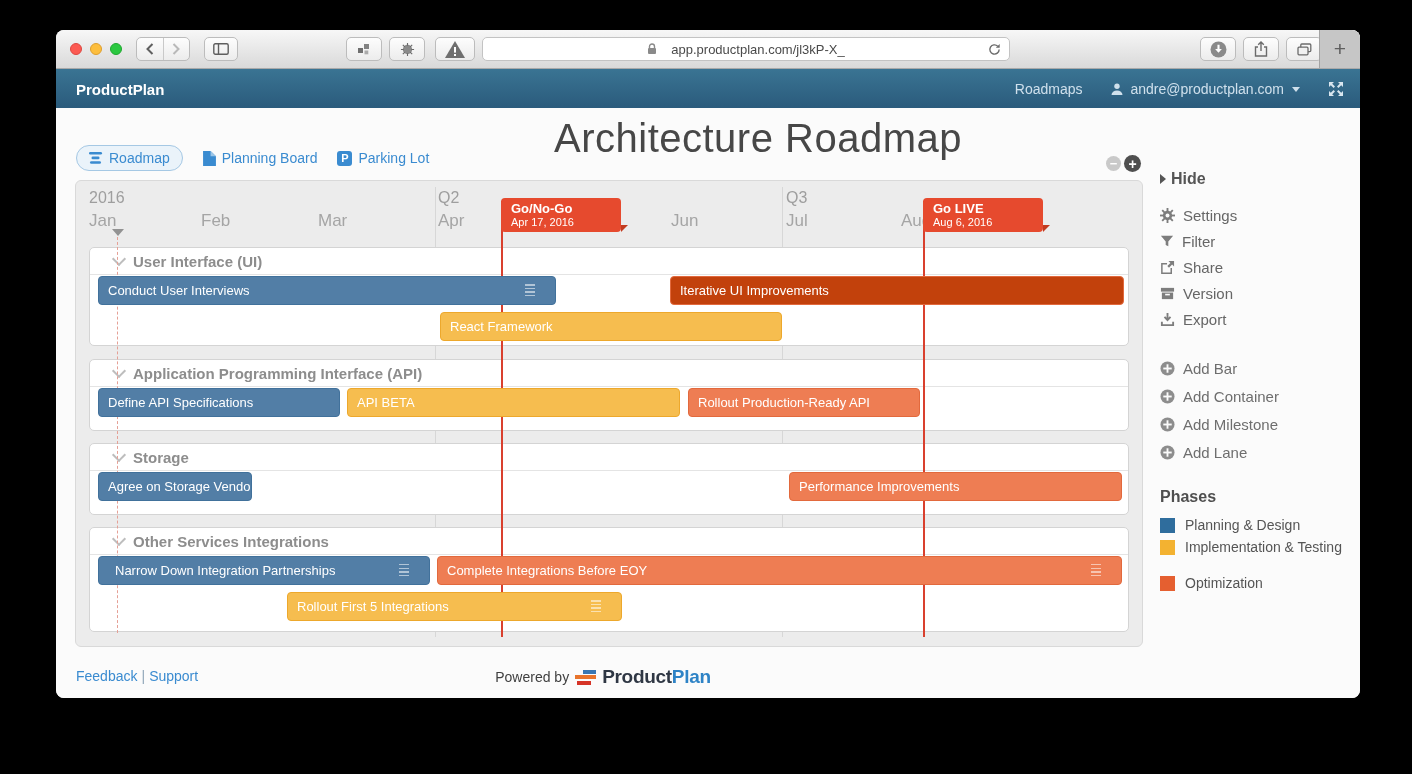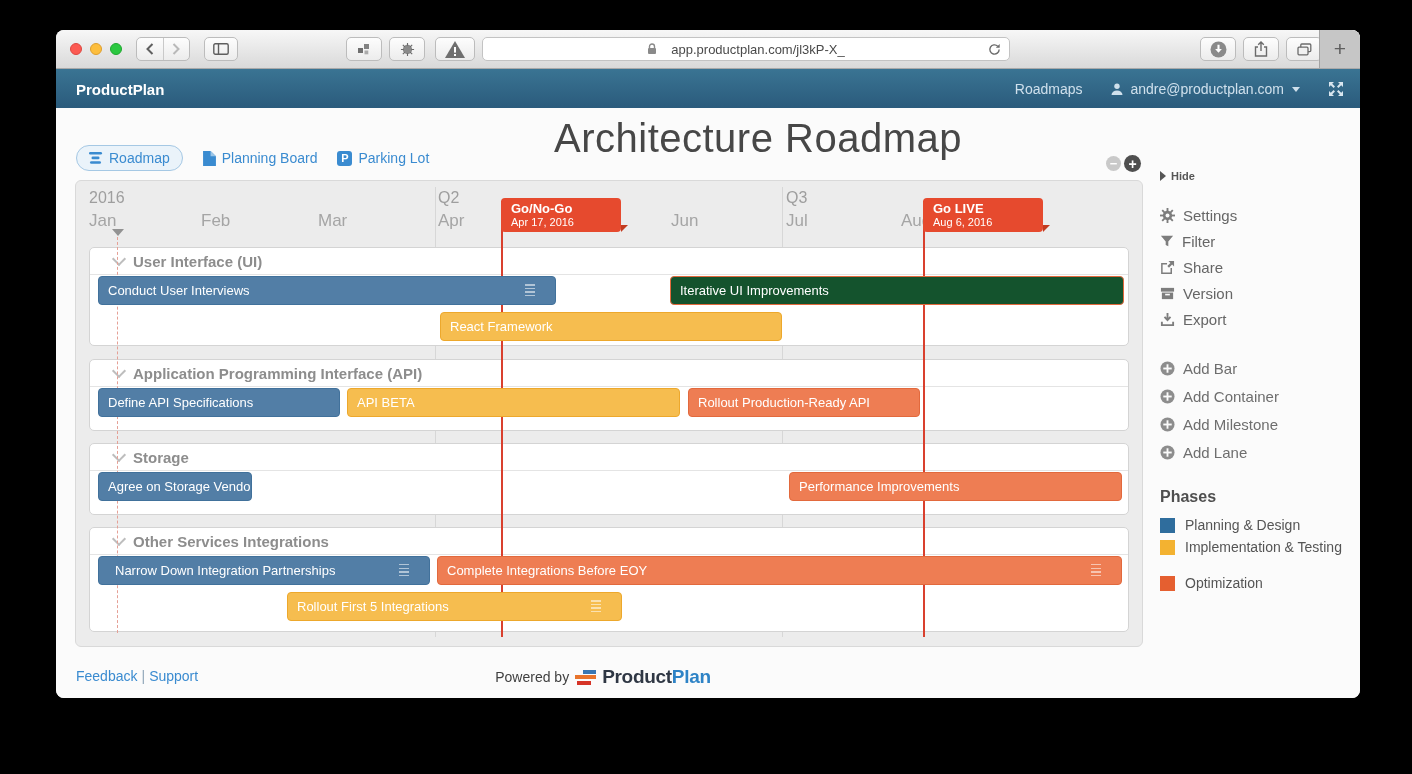--- a/index.html
+++ b/index.html
@@ -29,21 +29,21 @@
   .content{position:absolute;top:78px;left:0;right:0;bottom:0;background:#fbfbfb;}
   .page-title{position:absolute;left:437px;top:8px;width:530px;text-align:center;font-size:40px;font-weight:200;color:#474747;letter-spacing:.5px;}
   .view-tabs{position:absolute;left:20px;top:37px;display:flex;gap:20px;align-items:center;height:26px;}
   .vtab{display:flex;align-items:center;gap:6px;color:#3a8bd0;font-size:14px;}
   .vtab.pill{border:1px solid #a5c8e4;background:#eaf3fa;border-radius:13px;height:26px;padding:4px 12px;box-sizing:border-box;}
   .pbadge{width:15px;height:15px;border-radius:3px;background:#3a8bd0;color:#fff;font-size:11px;font-weight:bold;display:flex;align-items:center;justify-content:center;}
   .zoomctl{position:absolute;left:1050px;top:47px;display:flex;align-items:center;gap:3px;}
   .zc{border-radius:50%;color:#fff;display:flex;align-items:center;justify-content:center;font-weight:bold;}
   .zc.minus{width:15px;height:15px;background:#c9c9c9;font-size:13px;}
   .zc.plus{width:17px;height:17px;background:#4f4f4f;font-size:14px;}
-  .hide-toggle{position:absolute;left:1104px;top:62px;font-size:11px;font-weight:bold;color:#555;display:flex;align-items:center;gap:5px;}
+  .hide-toggle{position:absolute;left:1104px;top:62px;font-size:16px;font-weight:bold;color:#555;display:flex;align-items:center;gap:5px;}
   .tri-right{width:0;height:0;border-top:5px solid transparent;border-bottom:5px solid transparent;border-left:6px solid #555;}
   
   .chart{position:absolute;left:19px;top:72px;width:1068px;height:467px;background:#ececec;border:1px solid #d9d9d9;border-radius:6px;box-sizing:border-box;}
   .yearlbl{position:absolute;top:8px;left:13px;font-size:16px;color:#9e9e9e;}
   .qlbl{position:absolute;top:8px;font-size:16px;color:#9e9e9e;}
   .month{position:absolute;top:30px;font-size:17px;color:#a5a5a5;}
   .vline{position:absolute;top:6px;height:450px;width:1px;background:#d7d7d7;}
   .redline{position:absolute;top:20px;height:436px;width:2px;background:#d9402e;z-index:2;}
   .todaytri{position:absolute;top:48px;width:0;height:0;border-left:6px solid transparent;border-right:6px solid transparent;border-top:7px solid #929292;z-index:2;}
   .todayline{position:absolute;top:56px;height:396px;width:0;border-left:1px dashed #e5a096;z-index:1;}
@@ -257,21 +257,21 @@
           <div class="todaytri" style="left: 36px;"></div>
           <div class="todayline" style="left: 41px;"></div>
         </div>
       <div id="lanes">
           <div class="lane" style="top: 66px; height: 99px;">
             <div class="lane-header">
               <div class="chev"></div>
               <div class="lane-title">User Interface (UI)</div>
             </div>
             <div class="bar" style="left: 8px; width: 458px; top: 28px; background: rgb(82, 126, 166); border-color: rgb(65, 113, 155);">Conduct User Interviews<div class="grip"></div></div>
-            <div class="bar" style="left: 580px; width: 454px; top: 28px; background: #14532d; border-color: rgb(226, 105, 61);">Iterative UI Improvements</div>
+            <div class="bar" style="left: 580px; width: 454px; top: 28px; background: #c2410c; border-color: rgb(226, 105, 61);">Iterative UI Improvements</div>
             <div class="bar" style="left: 350px; width: 342px; top: 64px; background: rgb(246, 189, 79); border-color: rgb(237, 168, 44);">React Framework</div>
           </div>
           <div class="lane" style="top: 178px; height: 72px;">
             <div class="lane-header">
               <div class="chev"></div>
               <div class="lane-title">Application Programming Interface (API)</div>
             </div>
             <div class="bar" style="left: 8px; width: 242px; top: 28px; background: rgb(82, 126, 166); border-color: rgb(65, 113, 155);">Define API Specifications</div>
             <div class="bar" style="left: 257px; width: 333px; top: 28px; background: rgb(246, 189, 79); border-color: rgb(237, 168, 44);">API BETA</div>
             <div class="bar" style="left: 598px; width: 232px; top: 28px; background: rgb(238, 125, 83); border-color: rgb(226, 105, 61);">Rollout Production-Ready API</div>

